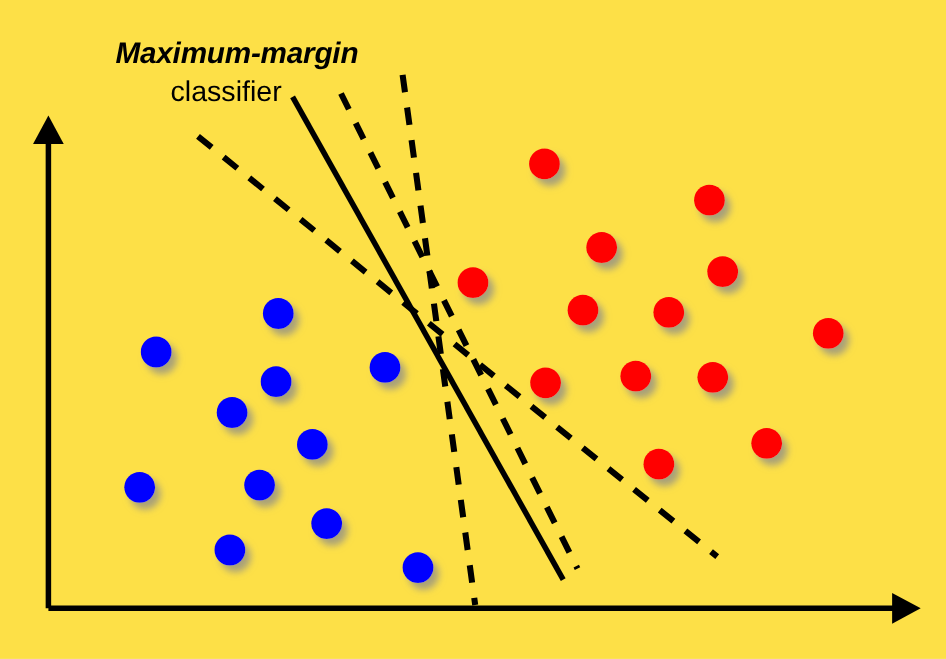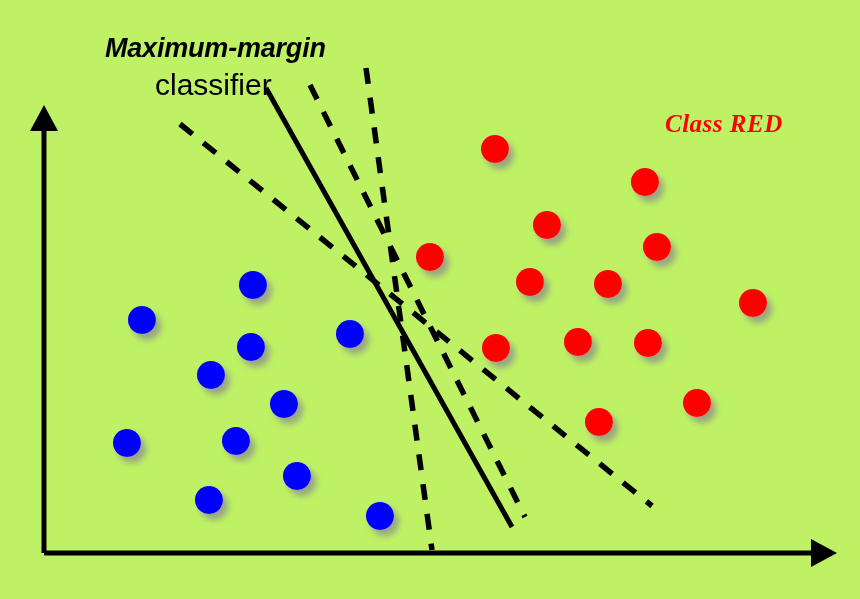--- a/index.html
+++ b/index.html
@@ -4,21 +4,21 @@
 <style>
   html, body {
     margin: 0;
     padding: 0;
     background: #f5f5f5;
   }
   #figure {
     position: relative;
     width: 860px;
     height: 599px;
-    background: #bef264;
+    background: #fde047;
     overflow: hidden;
     font-family: "Liberation Sans", sans-serif;
   }
   #figure svg {
     position: absolute;
     top: 0;
     left: 0;
     width: 860px;
     height: 599px;
   }
@@ -32,21 +32,21 @@
     font-weight: bold;
     font-style: italic;
     font-size: 27px;
     color: #000000;
     letter-spacing: -0.2px;
   }
   .title-plain {
     font-family: "Liberation Sans", sans-serif;
     font-weight: normal;
     font-style: normal;
-    font-size: 30px;
+    font-size: 26px;
     color: #000000;
   }
   .class-label {
     font-family: "Liberation Serif", serif;
     font-weight: bold;
     font-style: italic;
     font-size: 25px;
     letter-spacing: 0.5px;
   }
 </style>
@@ -102,16 +102,15 @@
         <circle cx="648" cy="343" r="14" fill="#ff0000" filter="url(#dotshadow)"></circle>
         <circle cx="599" cy="422" r="14" fill="#ff0000" filter="url(#dotshadow)"></circle>
         <circle cx="697" cy="403" r="14" fill="#ff0000" filter="url(#dotshadow)"></circle>
       </g>
   </svg>
 
   <div class="lbl title-bold" style="left:105px; top:33px;">Maximum-margin</div>
 
   <div class="lbl title-plain" style="left:155px; top:68px;">classifier</div>
 
-  <div class="lbl class-label" style="left:665px; top:110px; color:#ff0000;">Class RED</div>
 
 
 </div>
 
 </body></html>

